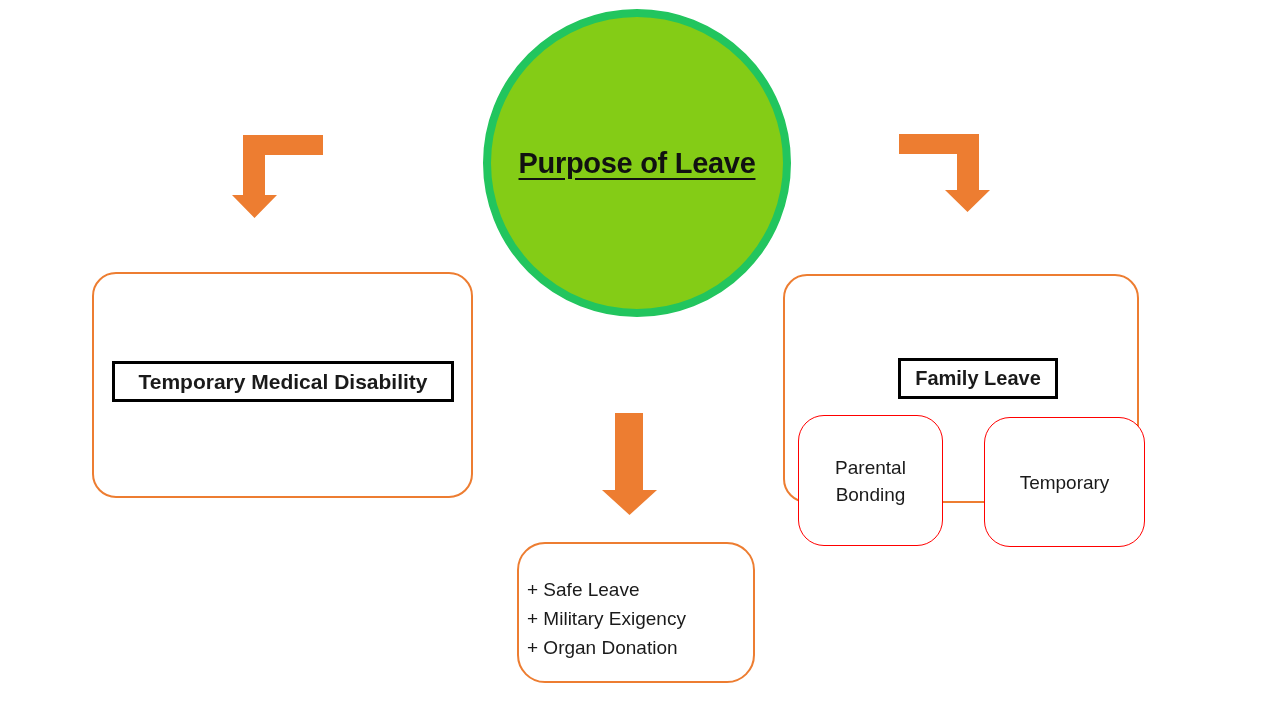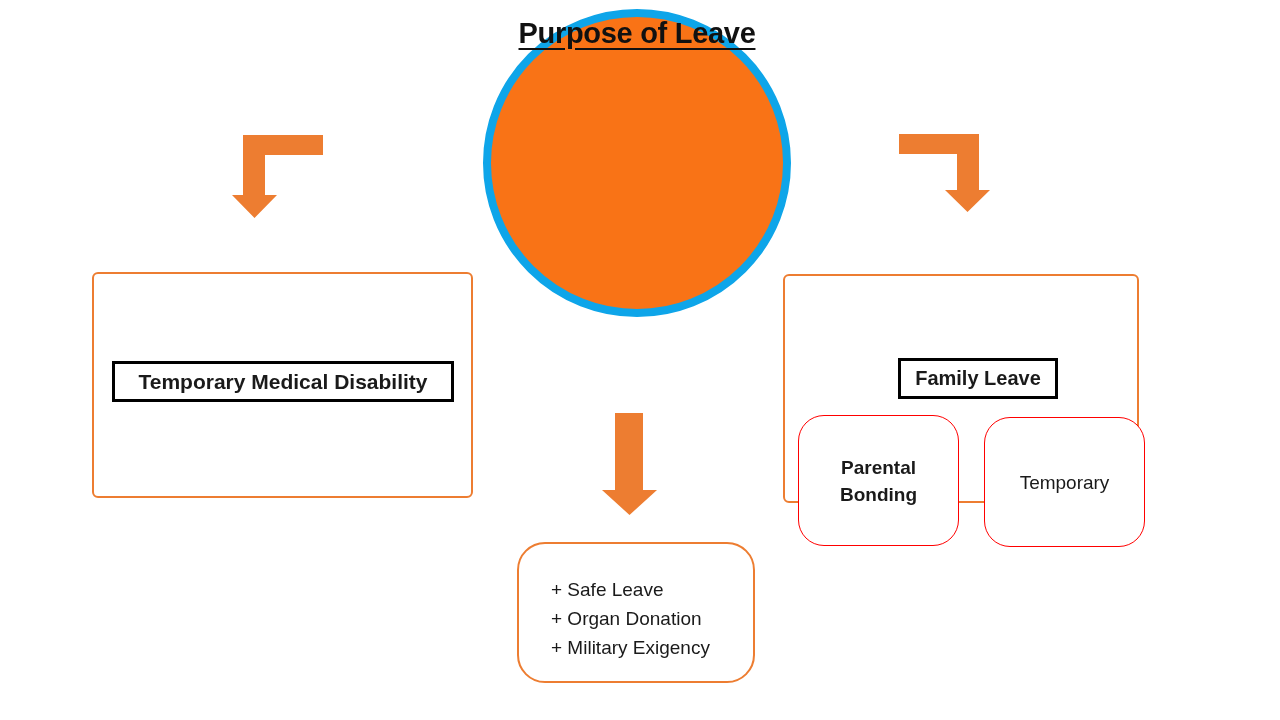--- a/index.html
+++ b/index.html
@@ -4,40 +4,40 @@
 <style>
   * { margin: 0; padding: 0; box-sizing: border-box; }
   html, body { width: 1280px; height: 720px; background: #ffffff; }
   body { font-family: "Liberation Sans", sans-serif; color: #1a1a1a; }
   .canvas { position: relative; width: 1280px; height: 720px; background: #ffffff; overflow: hidden; }
 
   
   .circle {
     position: absolute; left: 483px; top: 9px;
     width: 308px; height: 308px;
-    border: 8px solid #0ea5e9; border-radius: 50%;
-    display: flex; justify-content: center;
-    background: #f97316;
+    border: 8px solid #22c55e; border-radius: 50%;
+    display: flex; align-items: center; justify-content: center;
+    background: #84cc16;
   }
   .circle .title {
     font-weight: bold; font-size: 29px; color: #111;
     text-decoration: underline; text-underline-offset: 5px;
     letter-spacing: -0.3px;
   }
 
   
   .arrow { position: absolute; }
   .arrow-left   { left: 230px; top: 133px; width: 95px; height: 87px; }
   .arrow-right  { left: 897px; top: 132px; width: 95px; height: 82px; }
   .arrow-center { left: 602px; top: 413px; width: 56px; height: 103px; }
 
   
   .branch-box {
     position: absolute; background: #ffffff;
-    border: 2px solid #ED7D31; border-radius: 6px;
+    border: 2px solid #ED7D31; border-radius: 24px;
   }
   .branch-left  { left: 92px;  top: 272px; width: 381px; height: 226px; }
   .branch-right { left: 783px; top: 274px; width: 356px; height: 229px; z-index: 1; }
   .branch-bottom{ left: 517px; top: 542px; width: 238px; height: 141px; border-radius: 28px; }
 
   
   .label-box {
     position: absolute; border: 3px solid #000; background: #ffffff;
     display: flex; align-items: center; justify-content: center;
     font-weight: bold; white-space: nowrap;
@@ -46,25 +46,25 @@
   .label-family { left: 113px; top: 82px; width: 160px; height: 41px; font-size: 20px; }
 
   
   .sub-box {
     position: absolute; background: #ffffff;
     border: 1.5px solid #FF0000; border-radius: 26px;
     display: flex; align-items: center; justify-content: center;
     text-align: center; font-size: 19px; line-height: 27px;
     z-index: 2; padding: 0 28px;
   }
-  .sub-parental   { left: 798px; top: 415px; width: 161px; height: 131px; font-weight: bold; }
+  .sub-parental   { left: 798px; top: 415px; width: 145px; height: 131px; }
   .sub-caregiving { left: 984px; top: 417px; width: 161px; height: 130px; }
 
   
-  .leave-list { padding: 31px 0 0 32px; font-size: 19px; line-height: 29px; }
+  .leave-list { padding: 31px 0 0 8px; font-size: 19px; line-height: 29px; }
   .leave-list div { white-space: nowrap; }
 </style>
 </head>
 <body>
 
 <div class="canvas">
 
   <div class="circle">
     <span class="title">Purpose of Leave</span>
   </div>
@@ -96,18 +96,18 @@
   <div class="sub-box sub-parental">
     <span>Parental Bonding</span>
   </div>
   <div class="sub-box sub-caregiving">
     <span>Temporary</span>
   </div>
 
   <div class="branch-box branch-bottom">
     <div class="leave-list">
       <div>+ Safe Leave</div>
+      <div>+ Military Exigency</div>
       <div>+ Organ Donation</div>
-      <div>+ Military Exigency</div>
     </div>
   </div>
 
 </div>
 
 </body></html>

